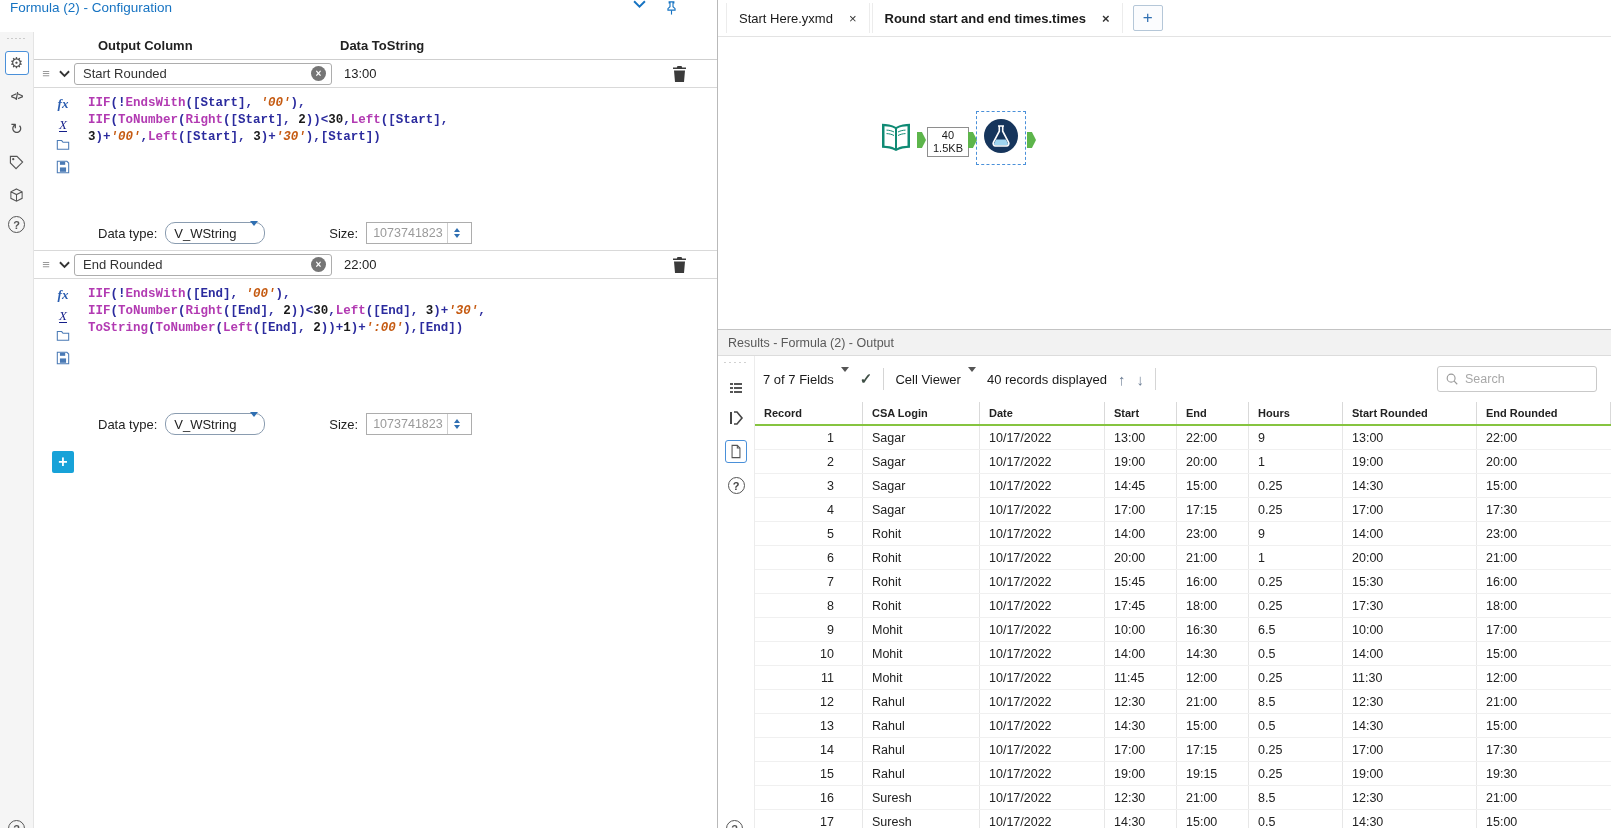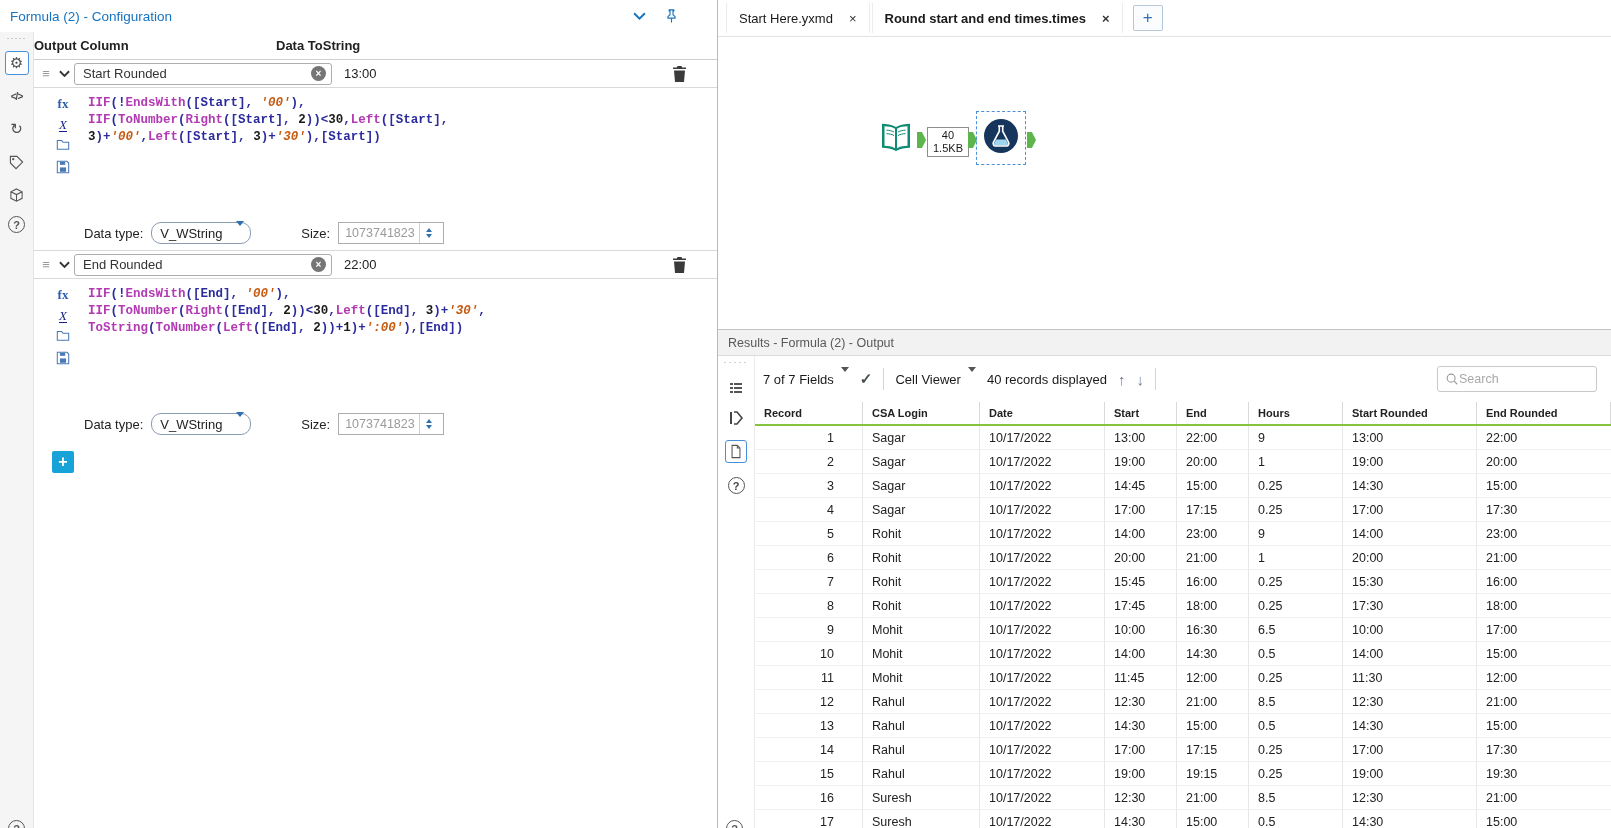--- a/index.html
+++ b/index.html
@@ -2,51 +2,51 @@
 <html><head>
 <meta charset="utf-8">
 <style>
 *{box-sizing:border-box;margin:0;padding:0}
 html,body{width:1611px;height:828px;overflow:hidden}
 body{font-family:"Liberation Sans",sans-serif;font-size:13px;color:#222;background:#fff}
 .app{display:flex;width:100%;height:100%}
 
 
 .left{width:718px;min-width:718px;border-right:1px solid #b9b9b9;display:flex;flex-direction:column;background:#fff}
-.cfg-header{height:32px;display:flex;align-items:center;padding:0 38px 0 10px;gap:18px}
+.cfg-header{height:32px;display:flex;align-items:flex-start;padding:0 38px 0 10px;gap:18px}
 .cfg-title{flex:1;color:#1673c2;font-size:13.5px}
 .blue-ic{color:#1673c2;display:flex;align-items:center}
 .cfg-body{flex:1;display:flex;min-height:0}
 .cfg-strip{width:34px;background:#f5f5f5;border-right:1px solid #e4e4e4;display:flex;flex-direction:column;align-items:center;padding-top:3px;gap:9px;position:relative}
 .strip-dots{color:#9a9a9a;font-size:9px;letter-spacing:1px;line-height:7px}
 .strip-icon{width:24px;height:24px;display:flex;align-items:center;justify-content:center;color:#4f4f4f;font-size:15px}
 .strip-icon.sel{background:#fff;border:1px solid #4a90d9;border-radius:3px}
 .code-glyph{font-size:10px;font-weight:bold;letter-spacing:-1px}
 .qmark{width:17px;height:17px;min-height:17px;border:1.4px solid #555;border-radius:50%;font-size:11px;display:flex;align-items:center;justify-content:center;font-weight:bold;color:#555}
 .strip-bottom{position:absolute;bottom:-9px;left:8px;background:#f5f5f5}
 .cfg-main{flex:1;display:flex;flex-direction:column;overflow:hidden}
 .col-hdr{height:28px;display:flex;align-items:center;border-bottom:1px solid #cfcfcf;font-weight:bold}
-.col-hdr .oc{width:242px}
+.col-hdr .oc{margin-left:64px;width:242px}
 .expr + .expr{border-top:1px solid #d9d9d9}
 .expr-row{height:28px;display:flex;align-items:center;border-bottom:1px solid #d9d9d9;padding-left:4px}
 .grip{color:#9a9a9a;font-size:13px;width:16px;text-align:center}
 .chev-dark{color:#333;width:20px;display:flex;justify-content:center}
 .name-box{width:258px;height:22px;border:1px solid #adadad;border-radius:3px;display:flex;align-items:center;padding:0 5px 0 8px;background:#fff}
 .name-box .nm{flex:1;color:#333}
 .clear-btn{width:15px;height:15px;border-radius:50%;background:#757575;color:#fff;font-size:10px;line-height:15px;text-align:center;font-weight:bold}
 .preview{margin-left:12px;flex:1;color:#222}
 .trash{margin-right:30px;display:flex}
 .expr-editor{height:128px;display:flex}
 .ed-icons{width:26px;margin-left:16px;padding-top:8px;display:flex;flex-direction:column;gap:6px;align-items:center}
-.fx{font-family:"Liberation Serif",serif;font-weight:bold;color:#2a5db0;font-size:13px}
+.fx{font-family:"Liberation Serif",serif;font-style:italic;font-weight:bold;color:#2a5db0;font-size:13px}
 .xvar{font-family:"Liberation Serif",serif;font-style:italic;color:#151f8a;font-size:13px;border-bottom:1.5px solid #151f8a;line-height:13px}
 .code{flex:1;padding:7px 4px 0 12px;font-family:"Liberation Mono",monospace;font-size:12.5px;line-height:17px;font-weight:bold;color:#2b2b9e;white-space:pre;overflow:hidden}
 .tok-fn{color:#b23ab2}.tok-str{color:#c55a11;font-style:italic}.tok-num{color:#1a1a1a}.tok-fld{color:#2b2b9e}
 .dtype-row{height:34px;display:flex;align-items:center}
-.dtype-label{margin-left:50px;color:#222}
+.dtype-label{margin-left:64px;color:#222}
 .size-label{}
 .select{width:100px;height:22px;border:1px solid #8a9cb0;border-radius:10px;margin-left:8px;display:flex;align-items:center;padding-left:8px;background:#fff;position:relative;color:#222}
 .select .caret-holder{position:absolute;right:6px;color:#2f6fb2}
 .tri{width:0;height:0;border-left:4px solid transparent;border-right:4px solid transparent;border-top:5px solid}
 .tri-up{width:0;height:0;border-left:3.5px solid transparent;border-right:3.5px solid transparent;border-bottom:4px solid}
 .tri-dn{width:0;height:0;border-left:3.5px solid transparent;border-right:3.5px solid transparent;border-top:4px solid}
 .size-box{width:106px;height:22px;border:1px solid #adadad;margin-left:8px;display:flex;align-items:center;background:#fff}
 .size-box input{border:none;outline:none;width:80px;padding-left:6px;color:#9a9a9a;font-size:12.5px;font-family:"Liberation Sans",sans-serif}
 .stepper{width:18px;height:100%;border-left:1px solid #cfcfcf;display:flex;flex-direction:column;align-items:center;justify-content:center;gap:2px;color:#2f6fb2}
 .add-btn{width:22px;height:22px;background:#17a2d8;color:#fff;font-size:16px;font-weight:bold;display:flex;align-items:center;justify-content:center;border-radius:2px;margin:10px 0 0 18px}
@@ -74,21 +74,21 @@
 .res-strip .dots{color:#9a9a9a;font-size:9px;letter-spacing:2px;line-height:8px}
 .rs-icon{margin-top:14px;display:flex;color:#444}
 .rs-icon.sel{border:1px solid #4a90d9;border-radius:3px;padding:3px;background:#fff}
 .res-main{flex:1;display:flex;flex-direction:column;min-width:0}
 .res-toolbar{height:46px;display:flex;align-items:center;gap:11px;padding:0 14px 0 8px;font-size:13px;color:#1a1a1a}
 .dd{display:flex;align-items:center;gap:7px}
 .dd .caret-holder{color:#555}
 .checkmark{color:#3f4f46;font-weight:bold;font-size:15px}
 .tb-sep{width:1px;height:22px;background:#d5d5d5}
 .arrow{color:#6e7f96;font-size:15px}
-.search{margin-left:auto;width:160px;height:26px;border:1px solid #c9c9c9;border-radius:3px;display:flex;align-items:center;padding:12px 7px;background:#fff}
+.search{margin-left:auto;width:160px;height:26px;border:1px solid #c9c9c9;border-radius:3px;display:flex;align-items:center;padding:12px 7px;gap:6px;background:#fff}
 .search input{border:none;outline:none;flex:1;font-size:12.5px;color:#444;font-family:"Liberation Sans",sans-serif;min-width:0}
 .search input::placeholder{color:#a8a8a8}
 .table{flex:1;display:flex;flex-direction:column;min-height:0;overflow:hidden}
 .thead{display:flex;height:24px;border-bottom:2px solid #86c440;font-weight:bold;font-size:11px}
 .tcell{padding-left:9px;border-right:1px solid #e7e7e7;height:100%;display:flex;align-items:center;overflow:hidden;white-space:nowrap}
 .thead .tcell{border-right:1px solid #d9d9d9}
 .tbody{flex:1;overflow:hidden}
 .trow{display:flex;height:24px;border-bottom:1px solid #f0f0f0;font-size:12.5px;background:#fff}
 .c0{width:108px}.c1{width:117px}.c2{width:125px}.c3{width:72px}.c4{width:72px}.c5{width:94px}.c6{width:134px}.c7{flex:1;border-right:none}
 .trow .c0{justify-content:flex-end;padding-right:28px}

